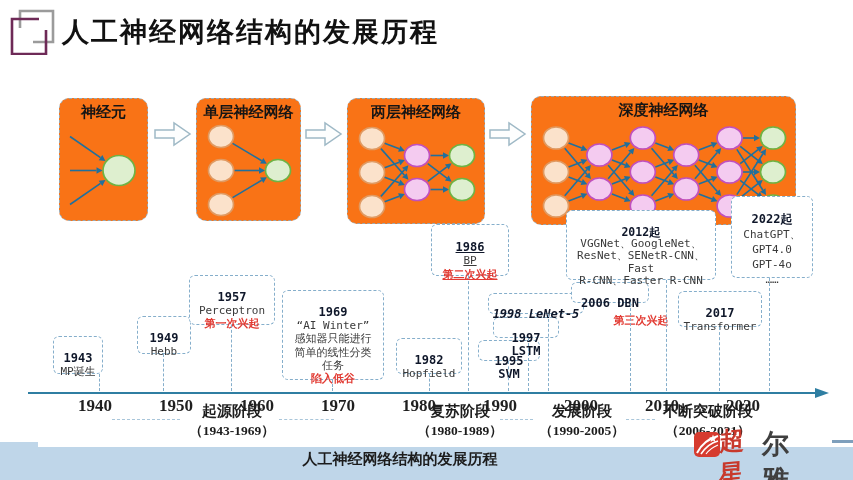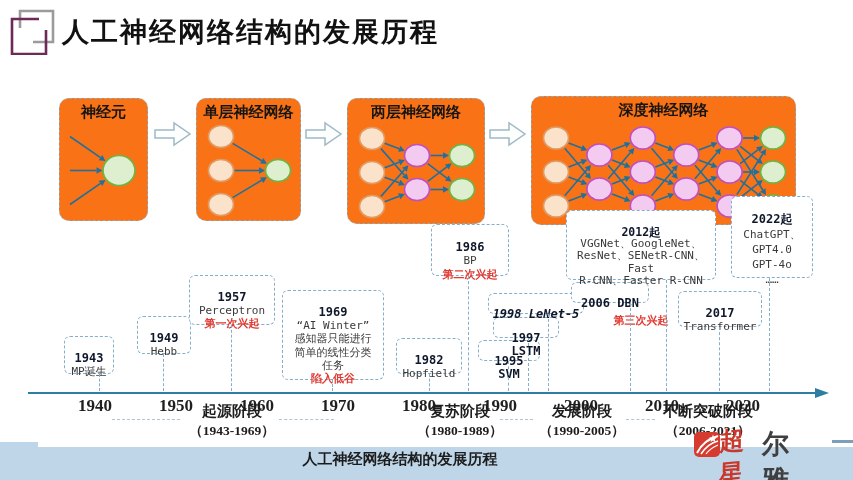--- a/index.html
+++ b/index.html
@@ -25,28 +25,28 @@
   
   .axis-svg{position:absolute;left:26px;top:385px;}
   .year{position:absolute;top:396px;width:64px;text-align:center;font-size:17px;
         font-weight:bold;color:#1f1f1f;}
   .mbox{position:absolute;border:1.5px dashed #85aecb;border-radius:6px;background:#fff;
         text-align:center;font-family:"DejaVu Sans Mono","Liberation Mono",monospace;
         color:#3a3a3a;padding:3px 2px;box-sizing:border-box;}
   .ml{line-height:13px;font-size:11px;}
   .ml.y{font-weight:bold;font-size:12px;color:#0f172a;margin-top:12px;}
   .ml.red{color:#e23b33;font-weight:bold;}
-  #mb-1943{left:64px;top:336px;width:50px;height:38px;}
+  #mb-1943{left:53px;top:336px;width:50px;height:38px;}
   #mb-1949{left:137px;top:316px;width:54px;height:38px;}
   #mb-1957{left:189px;top:275px;width:86px;height:50px;}
   #mb-1969{left:282px;top:290px;width:102px;height:90px;}
   #mb-1969 .ml{line-height:13.2px;}
   #mb-1982{left:396px;top:338px;width:66px;height:36px;}
   #mb-1986{left:431px;top:224px;width:78px;height:52px;}
-  #mb-1986 .ml{line-height:14px;}
+  #mb-1986 .ml{line-height:14px;text-decoration:underline;}
   #mb-1995{left:478px;top:340px;width:62px;height:21px;padding-top:2px;}
   #mb-1997{left:493px;top:317px;width:66px;height:21px;padding-top:2px;}
   #mb-1998{left:488px;top:293px;width:96px;height:21px;padding-top:2px;font-style:italic;}
   #mb-2006{left:571px;top:282px;width:78px;height:21px;padding-top:2px;}
   #mb-2012{left:566px;top:210px;width:150px;height:70px;}
   #mb-2012 .ml{font-size:11px;line-height:12.2px;}
   #mb-2012 .ml.y{font-size:11.5px;}
   #mb-2012 .ml.red{font-size:11px;margin-top:28px;}
   #mb-2017{left:678px;top:291px;width:84px;height:36px;}
   #mb-2022{left:731px;top:196px;width:82px;height:82px;}

